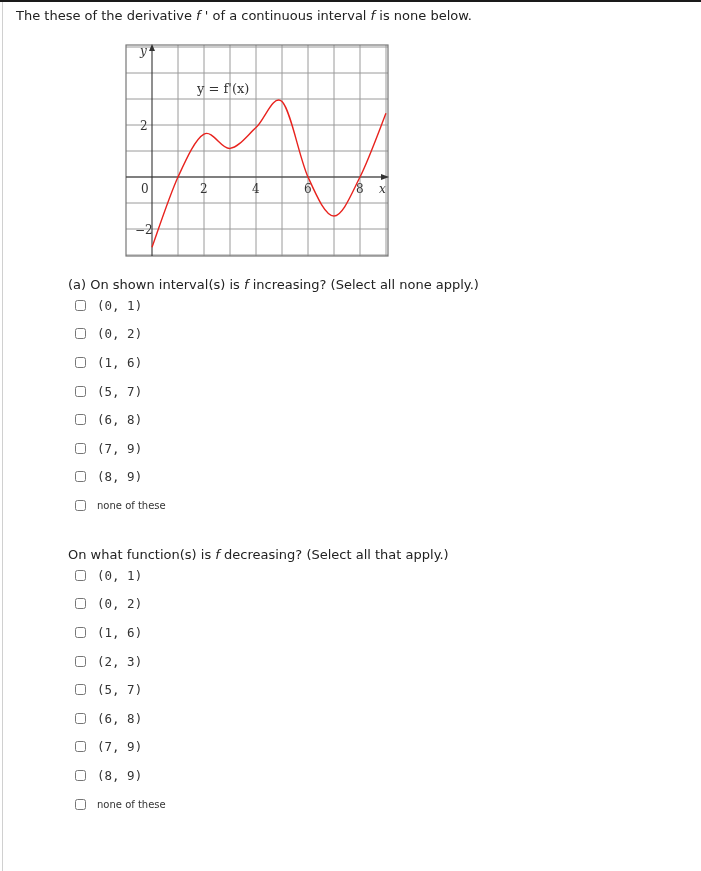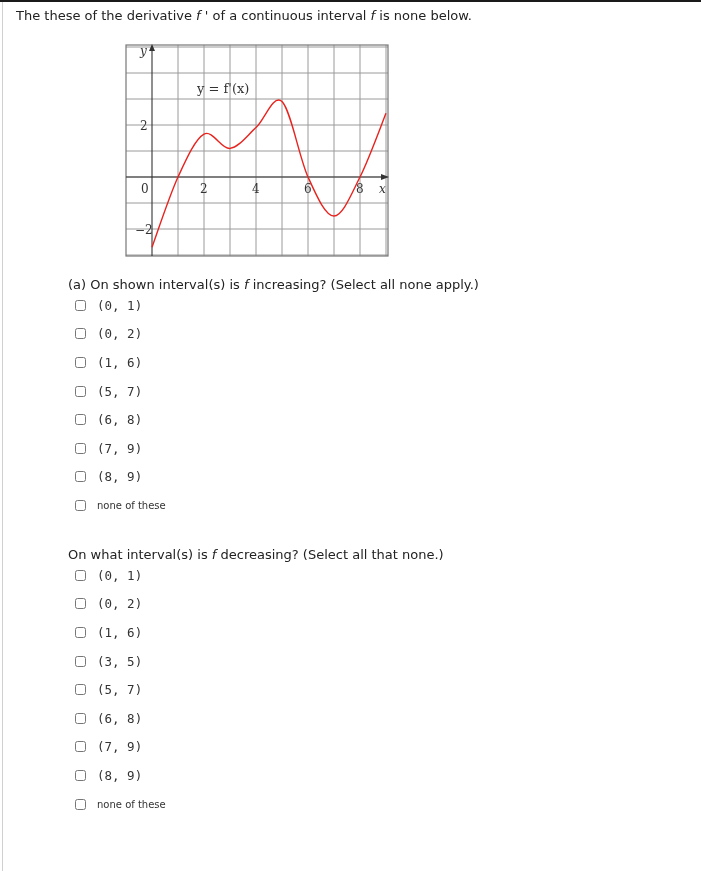--- a/index.html
+++ b/index.html
@@ -98,37 +98,37 @@
     <li class="opt">
       <span class="cb"></span>
       <span class="lbl">(8, 9)</span>
     </li>
     <li class="opt">
       <span class="cb"></span>
       <span class="lbl plain">none of these</span>
     </li>
   </ul>
 
-<div class="q" style="top:547px;"><span>On what interval(s) is </span><i class="f">f</i><span> decreasing? (Select all that none.)</span></div>
+<div class="q" style="top:547px;"><span>On what function(s) is </span><i class="f">f</i><span> decreasing? (Select all that apply.)</span></div>
 <ul class="opts" id="opts-b" style="top:561px;">
     <li class="opt">
       <span class="cb"></span>
       <span class="lbl">(0, 1)</span>
     </li>
     <li class="opt">
       <span class="cb"></span>
       <span class="lbl">(0, 2)</span>
     </li>
     <li class="opt">
       <span class="cb"></span>
       <span class="lbl">(1, 6)</span>
     </li>
     <li class="opt">
       <span class="cb"></span>
-      <span class="lbl">(3, 5)</span>
+      <span class="lbl">(2, 3)</span>
     </li>
     <li class="opt">
       <span class="cb"></span>
       <span class="lbl">(5, 7)</span>
     </li>
     <li class="opt">
       <span class="cb"></span>
       <span class="lbl">(6, 8)</span>
     </li>
     <li class="opt">

